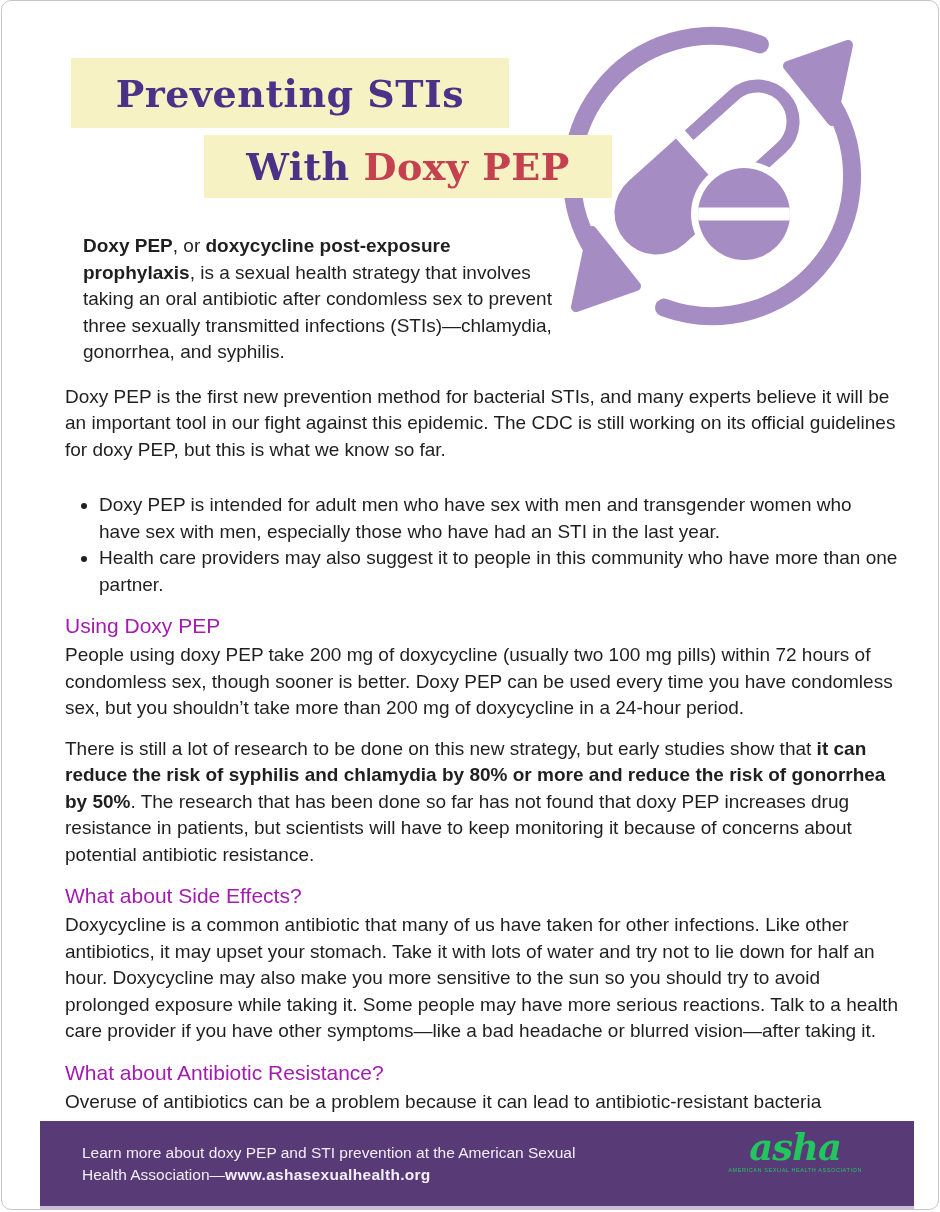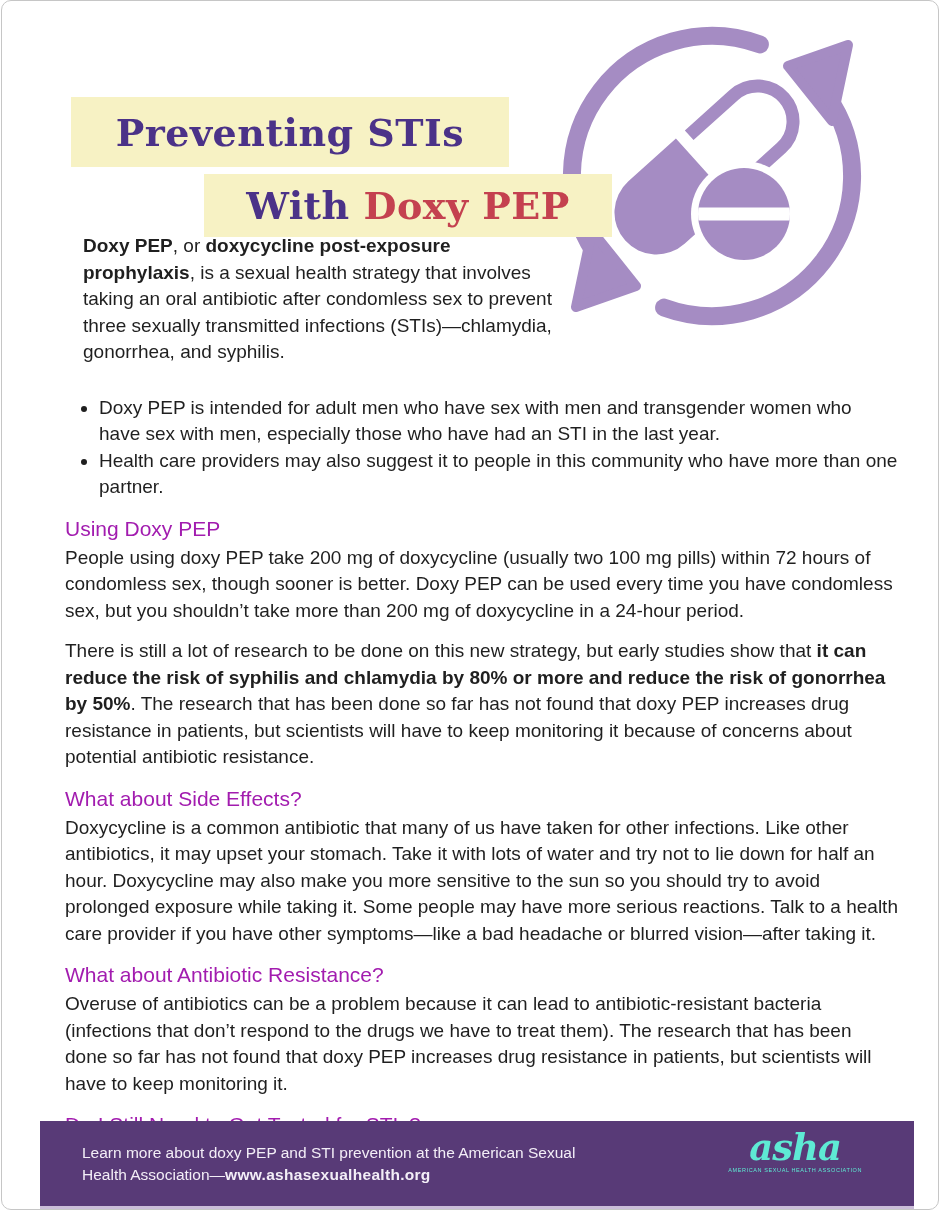--- a/index.html
+++ b/index.html
@@ -4,21 +4,21 @@
 <style>
   html,body { margin:0; padding:0; background:#ffffff; }
   .page {
     position:relative; width:938px; height:1210px; margin:0 auto;
     background:#ffffff; border:1px solid #c6c6c6; border-radius:10px;
     overflow:hidden; font-family:"Liberation Sans", sans-serif; color:#1f1f1f;
     box-sizing:border-box;
   }
   
   .banner { position:absolute; background:#f7f2c4; z-index:2;
-            display:flex; align-items:center; justify-content:center;margin-top:39px; }
+            display:flex; align-items:center; justify-content:center; }
   .banner-1 { left:69px; top:57px; width:438px; height:70px; }
   .banner-2 { left:202px; top:134px; width:408px; height:63px; }
   .display-title {
     font-family:"DejaVu Serif", serif; font-weight:bold;
     font-size:38px; letter-spacing:0.5px; color:#4b3288; white-space:nowrap;
   }
   .display-title .accent-red { color:#c4414f; }
   
   .icon-wrap { position:absolute; left:543px; top:8px; width:334px; height:334px; z-index:1; }
   
@@ -36,21 +36,21 @@
   
   .footer-bar {
     position:absolute; left:38px; top:1120px; width:874px; height:88px;
     background:#583a77; border-bottom:3px solid #cbbdd9;
     display:flex; align-items:center; box-sizing:border-box;
     color:#f3eef7; z-index:2;
   }
   .footer-text { margin-left:42px; font-size:15.5px; line-height:22px; }
   .footer-text .b { font-weight:bold; letter-spacing:0.3px; }
   .asha-logo {
-    position:absolute; right:52px; top:8px; text-align:center; color:#5eead4;
+    position:absolute; right:52px; top:8px; text-align:center; color:#22c55e;
     line-height:1;
   }
   .asha-script {
     font-family:"DejaVu Serif", serif; font-style:italic; font-weight:bold;
     font-size:37px; letter-spacing:-1px;
   }
   .asha-sub {
     margin-top:2px; font-size:5.5px; letter-spacing:0.6px; text-transform:uppercase;
     font-family:"Liberation Sans", sans-serif;
   }
@@ -87,20 +87,21 @@
 
   <div class="banner banner-1">
     <div class="display-title">Preventing STIs</div>
   </div>
   <div class="banner banner-2">
     <div class="display-title"><span>With </span><span class="accent-red">Doxy PEP</span></div>
   </div>
 
   <div class="content">
     <p class="lead"><span class="b">Doxy PEP</span><span>, or </span><span class="b">doxycycline post-exposure prophylaxis</span><span>, is a sexual health strategy that involves taking an oral antibiotic after condomless sex to prevent three sexually transmitted infections (STIs)—chlamydia, gonorrhea, and syphilis.</span></p>
+    <p>Doxy PEP is the first new prevention method for bacterial STIs, and many experts believe it will be an important tool in our fight against this epidemic. The CDC is still working on its official guidelines for doxy PEP, but this is what we know so far.</p>
     <ul>
       <li>Doxy PEP is intended for adult men who have sex with men and transgender women who have sex with men, especially those who have had an STI in the last year.</li>
       <li>Health care providers may also suggest it to people in this community who have more than one partner.</li>
     </ul>
 
     <h2>Using Doxy PEP</h2>
     <p class="sp">People using doxy PEP take 200 mg of doxycycline (usually two 100 mg pills) within 72 hours of condomless sex, though sooner is better. Doxy PEP can be used every time you have condomless sex, but you shouldn’t take more than 200 mg of doxycycline in a 24-hour period.</p>
     <p><span>There is still a lot of research to be done on this new strategy, but early studies show that </span><span class="b">it can reduce the risk of syphilis and chlamydia by 80% or more and reduce the risk of gonorrhea by 50%</span><span>. The research that has been done so far has not found that doxy PEP increases drug resistance in patients, but scientists will have to keep monitoring it because of concerns about potential antibiotic resistance.</span></p>
 
     <h2>What about Side Effects?</h2>

